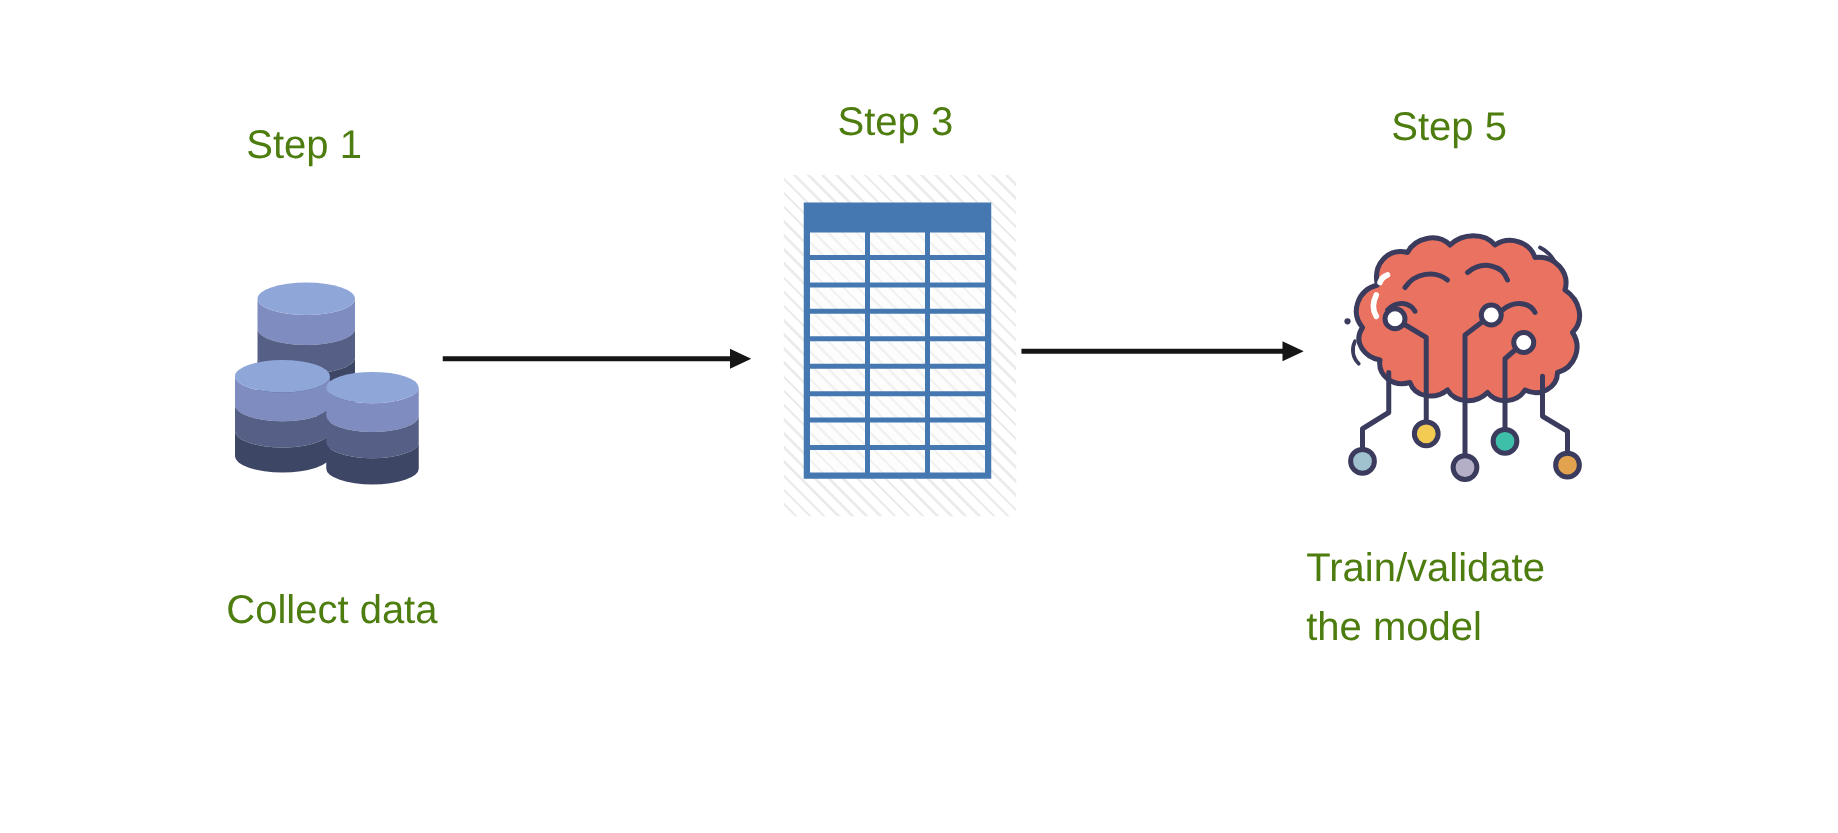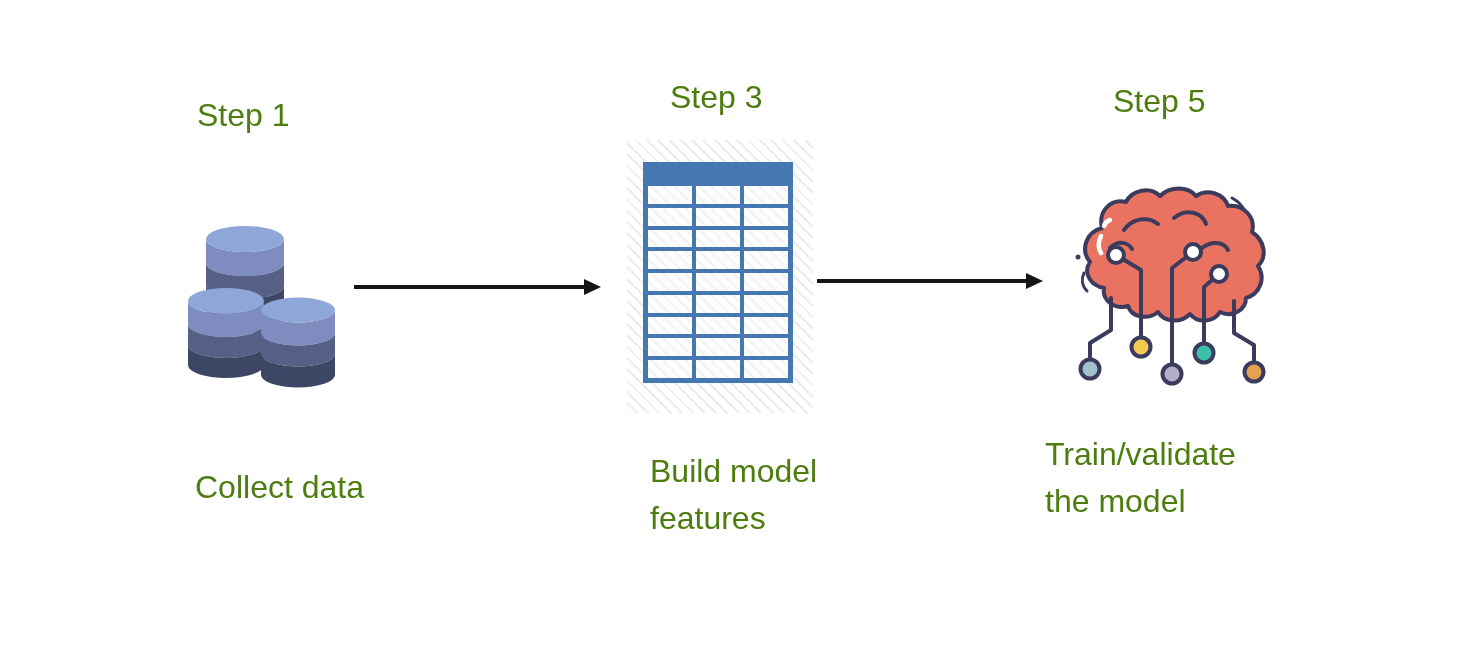--- a/index.html
+++ b/index.html
@@ -20,21 +20,21 @@
   }
   .caption {
     position: absolute;
     font-size: 32px;
     line-height: 47px;
     white-space: pre-line;
   }
   #step1-label { left: 197px; top: 96px; }
   #step2-label { left: 670px; top: 78px; }
   #step3-label { left: 1113px; top: 82px; }
-  #caption1 { left: 181px; top: 464px; margin-left: 14px; }
+  #caption1 { left: 181px; top: 464px; }
   #caption2 { left: 650px; top: 448px; }
   #caption3 { left: 1045px; top: 431px; }
 
   #db-icon { position: absolute; left: 180px; top: 224px; }
   #brain-icon { position: absolute; left: 1062px; top: 186px; }
 
   
   #table-plate {
     position: absolute;
     left: 627px; top: 140px;
@@ -178,18 +178,16 @@
   <svg class="arrow" id="arrow1" width="247" height="30" viewBox="0 0 247 30" aria-hidden="true">
     <line x1="0" y1="15" x2="232" y2="15" stroke-width="4" stroke="#151515"></line>
     <polygon points="230,7 230,23 247,15" fill="#151515"></polygon>
   </svg>
   <svg class="arrow" id="arrow2" width="226" height="30" viewBox="0 0 226 30" aria-hidden="true">
     <line x1="0" y1="15" x2="211" y2="15" stroke-width="4" stroke="#151515"></line>
     <polygon points="209,7 209,23 226,15" fill="#151515"></polygon>
   </svg>
 
   <div class="caption" id="caption1">Collect data</div>
-  <div class="caption" id="caption2">Build model
-features</div>
   <div class="caption" id="caption3">Train/validate
 the model</div>
 
 </div>
 
 </body></html>

